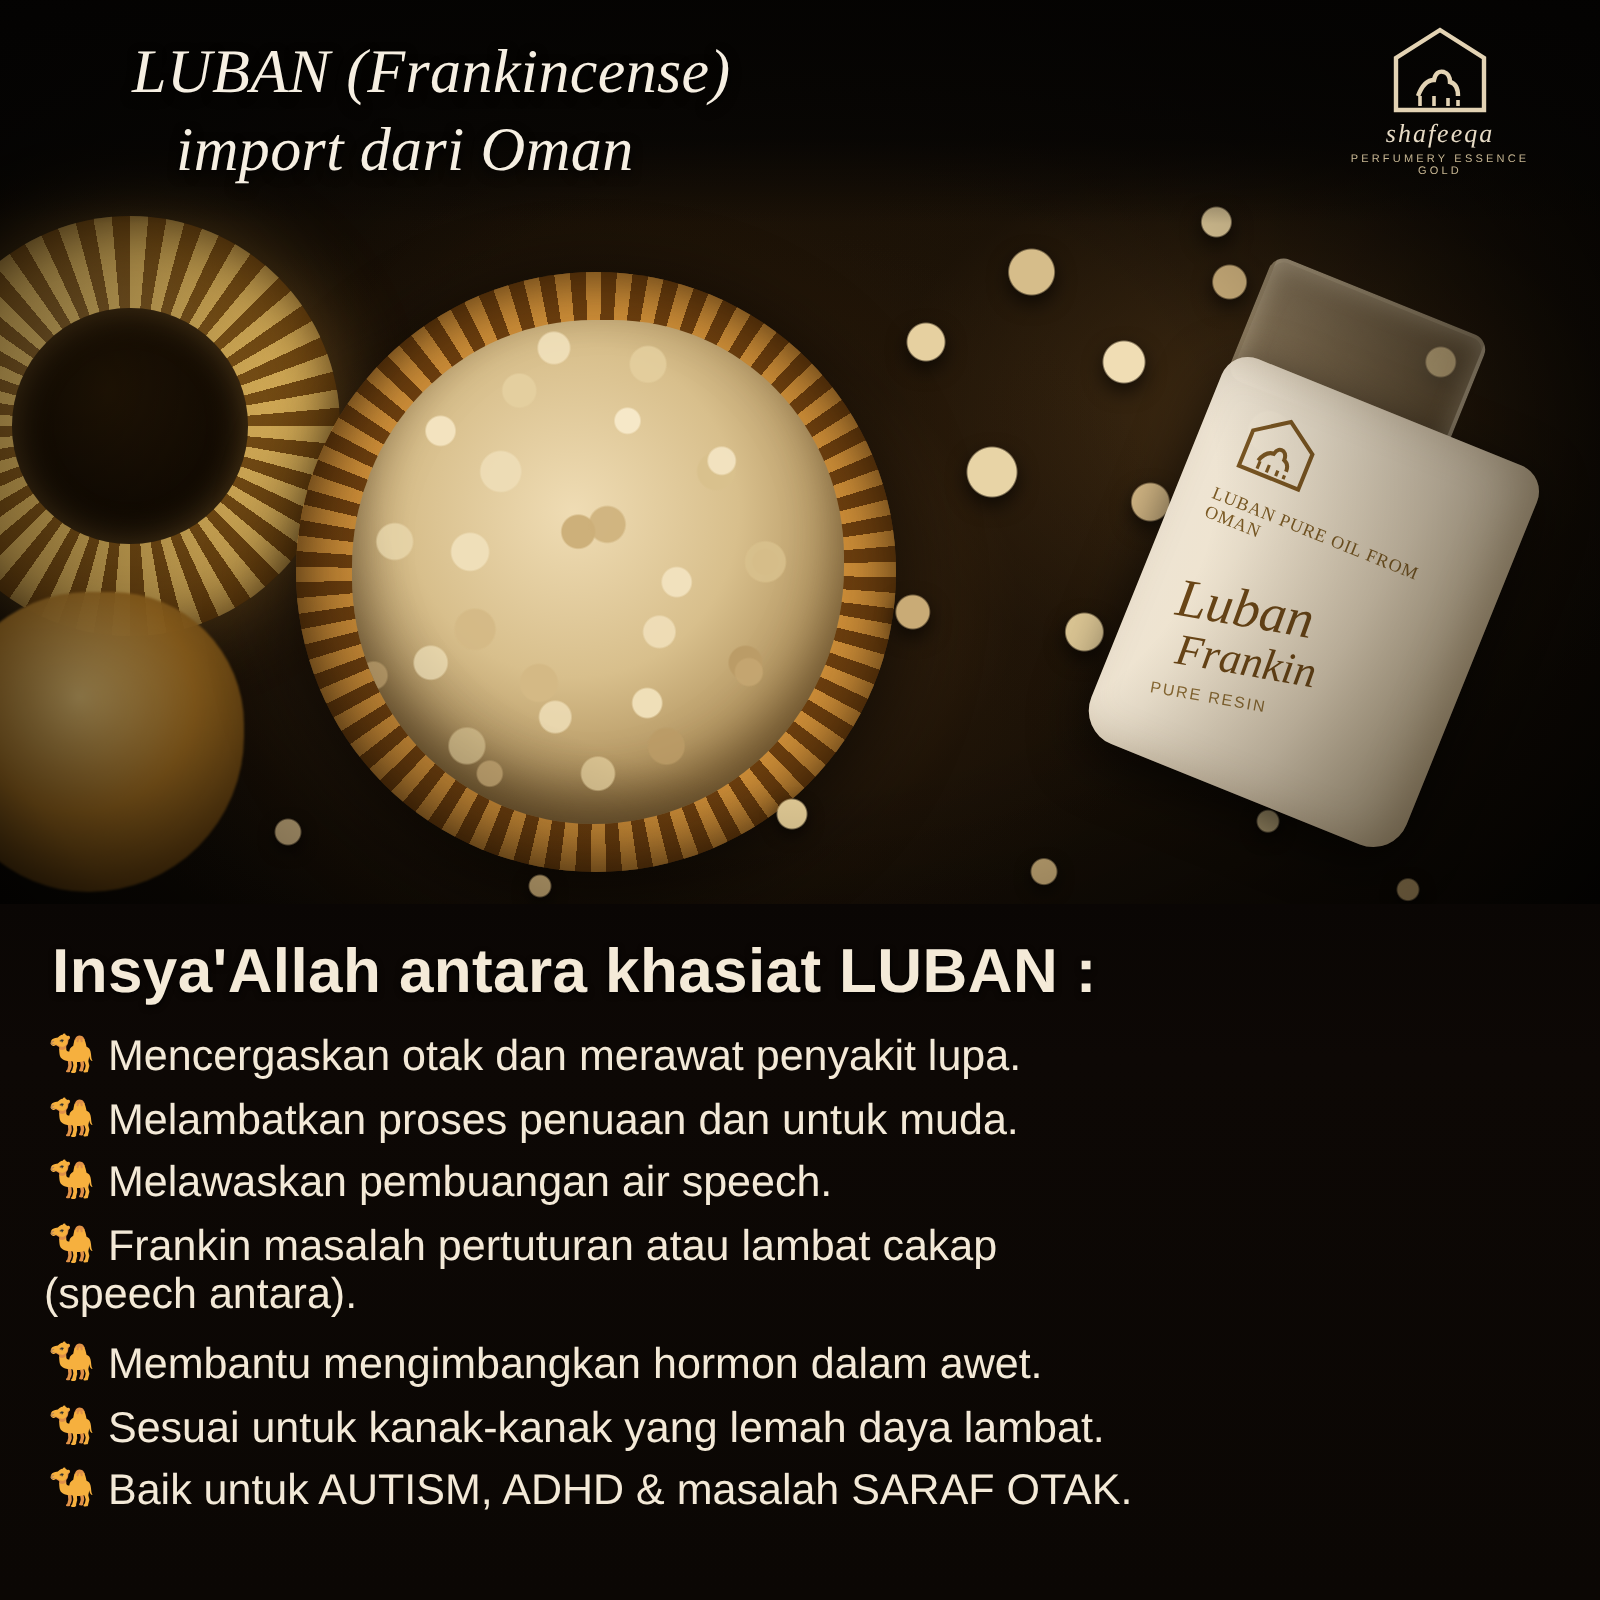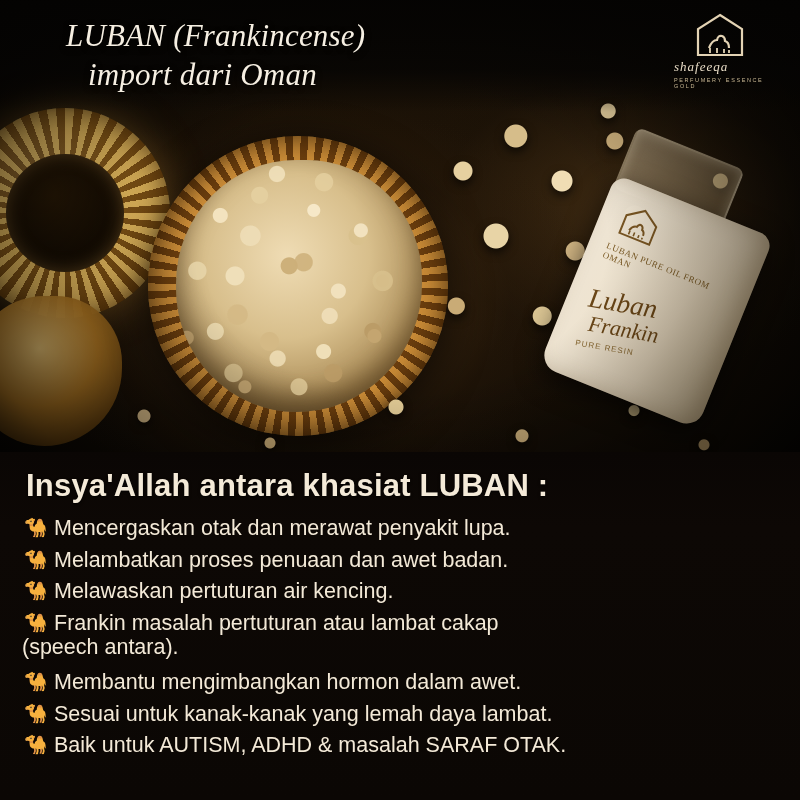--- a/index.html
+++ b/index.html
@@ -54,20 +54,21 @@
     text-shadow: 0 2px 6px rgba(0,0,0,0.9);
     letter-spacing: 0.2px;
   }
   .title .l2 { display:block; padding-left: 22px; font-style: italic; }
 
   
   .brand {
     position: absolute;
     right: 34px; top: 12px;
     width: 92px; height: 86px;
+    text-align: center;
     color: #efe3cf;
   }
   .brand svg { display:block; margin: 0 auto; }
   .brand .bname {
     font-family: "Liberation Serif", serif;
     font-style: italic;
     font-size: 13px;
     letter-spacing: 1px;
     color: #e8dcc6;
     margin-top: 1px;
@@ -351,25 +352,25 @@
   <div class="panel">
     <div class="headline">Insya'Allah antara khasiat LUBAN :</div>
 
     <ul class="benefits">
       <li>
         <span class="bullet">🐪</span>
         <span class="txt">Mencergaskan otak dan merawat penyakit lupa.</span>
       </li>
       <li>
         <span class="bullet">🐪</span>
-        <span class="txt">Melambatkan proses penuaan dan awet badan.</span>
-      </li>
-      <li>
-        <span class="bullet">🐪</span>
-        <span class="txt">Melawaskan pertuturan air kencing.</span>
+        <span class="txt">Melambatkan proses penuaan dan untuk muda.</span>
+      </li>
+      <li>
+        <span class="bullet">🐪</span>
+        <span class="txt">Melawaskan pembuangan air speech.</span>
       </li>
       <li>
         <span class="bullet">🐪</span>
         <span class="txt">Frankin masalah pertuturan atau lambat cakap</span>
       </li>
       <li class="cont">
         <span class="bullet">🐪</span>
         <span class="txt">(speech antara).</span>
       </li>
       <li>

